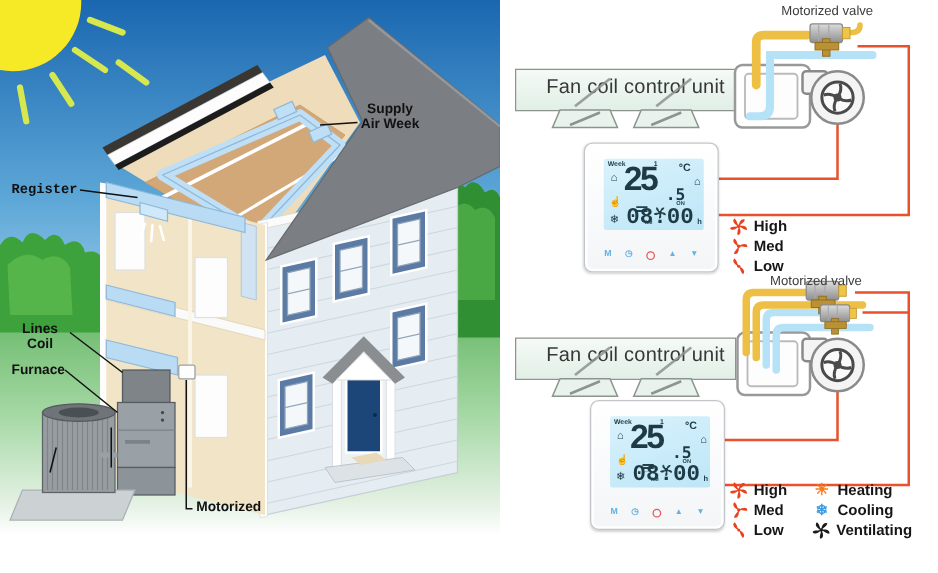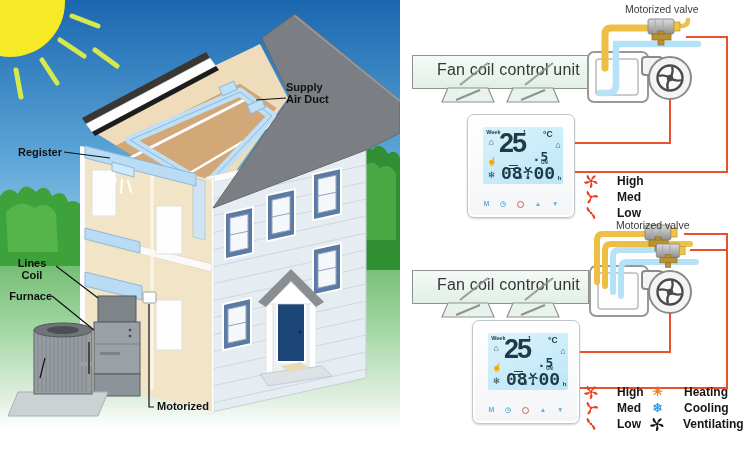--- a/index.html
+++ b/index.html
@@ -13,21 +13,21 @@
              line-height:12px;white-space:nowrap;}
   .ill-label span{display:block;}
   
   .duct-bar{position:absolute;left:412px;width:177px;height:34px;z-index:1;
             background:linear-gradient(#f5faf6,#e1efe6);border:1.5px solid #8d938d;padding-left:22px;}
   .duct-bar .duct-text{position:absolute;left:24px;top:5px;font-size:16px;color:#373737;
             letter-spacing:.2px;}
   .rt-svg{position:absolute;left:0;top:0;z-index:2;pointer-events:none;}
   .valve-label{position:absolute;z-index:3;font-size:10.5px;color:#3c3c3c;}
   .legend{position:absolute;z-index:4;display:flex;flex-direction:column;gap:2px;}
-  .legend-row{display:flex;align-items:center;gap:19px;height:14px;font-size:12px;
+  .legend-row{display:flex;align-items:center;gap:5px;height:14px;font-size:12px;
               font-weight:600;color:#161616;}
   .legend-row .licon{width:14px;height:14px;flex:0 0 14px;display:block;}
   .licon-glyph{width:15px;flex:0 0 15px;font-size:12px;line-height:14px;text-align:center;}
   .glyph-heating{color:#f57d20;font-size:13px;}
   .glyph-cooling{color:#3d9be0;}
   
   .tstat{position:absolute;width:108px;height:104px;z-index:3;
          background:linear-gradient(#ffffff,#f3f5f7);
          border:1px solid #c2c6ca;border-radius:7px;
          box-shadow:inset 0 0 0 2px #fff,0 1px 2px rgba(0,0,0,.18);}
@@ -219,26 +219,26 @@
         <line x1="64" y1="152" x2="110" y2="158"></line>
         <line x1="286" y1="98" x2="256" y2="100"></line>
         <line x1="56" y1="266" x2="98" y2="298"></line>
         <line x1="52" y1="296" x2="94" y2="330"></line>
         <line x1="40" y1="378" x2="45" y2="358"></line>
         <line x1="89" y1="374" x2="89" y2="342"></line>
         <polyline points="149,304 149,407 154,407"></polyline>
       </g>
     </svg>
 
-    <div class="ill-label" style="left:4px;top:146px;width:58px;text-align:right;">
+    <div class="ill-label" style="left:4px;top:146px;width:58px;text-align:right;font-family:Liberation Mono, monospace;">
         <span>Register</span>
       </div>
-    <div class="ill-label" style="left:286px;top:81px;width:52px;">
+    <div class="ill-label" style="left:286px;top:81px;width:52px;text-align:center;">
       <span>Supply</span>
-        <span>Air Duct</span>
+        <span>Air Week</span>
     </div>
     <div class="ill-label" style="left:8px;top:257px;width:48px;text-align:center;">
       <span>Lines</span>
         <span>Coil</span>
     </div>
     <div class="ill-label" style="left:8px;top:290px;width:44px;text-align:right;">
         <span>Furnace</span>
       </div>
     <div class="ill-label" style="left:157px;top:400px;">
         <span>Motorized</span>

